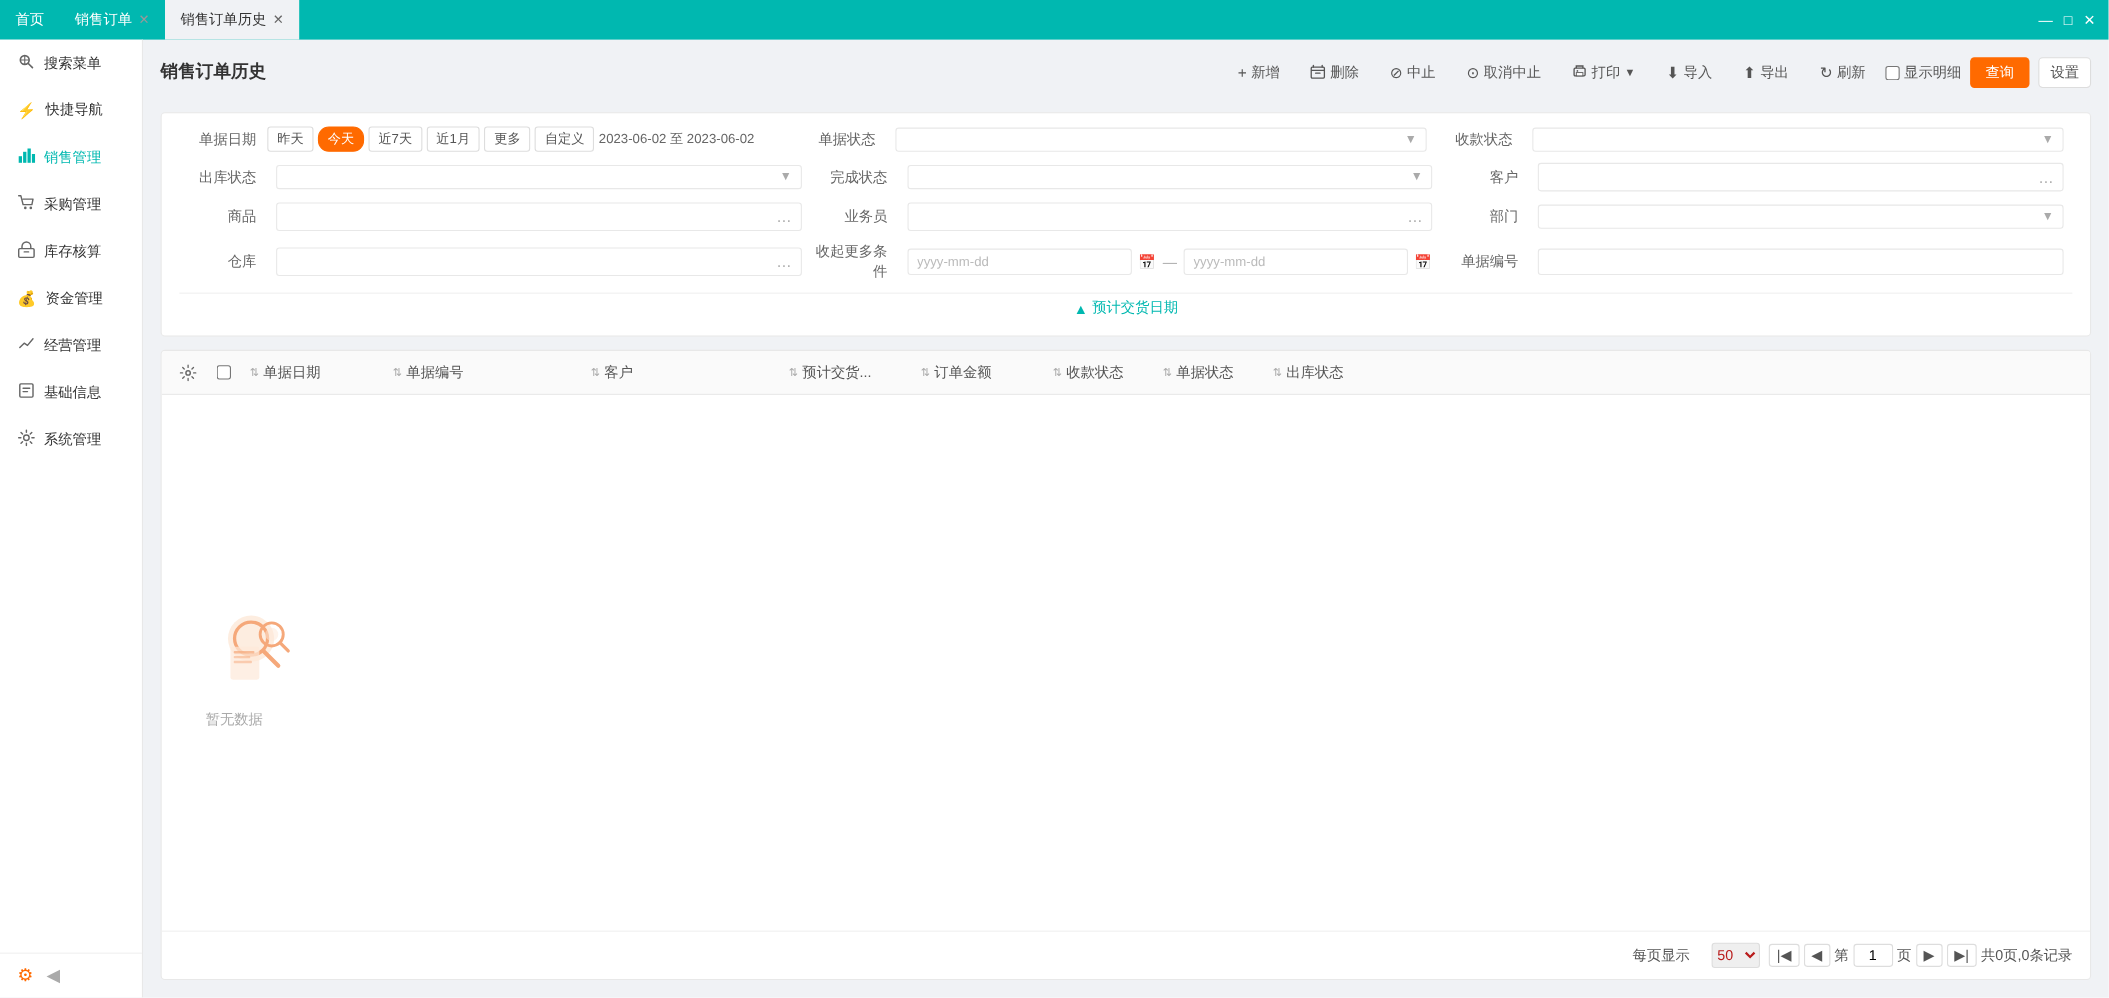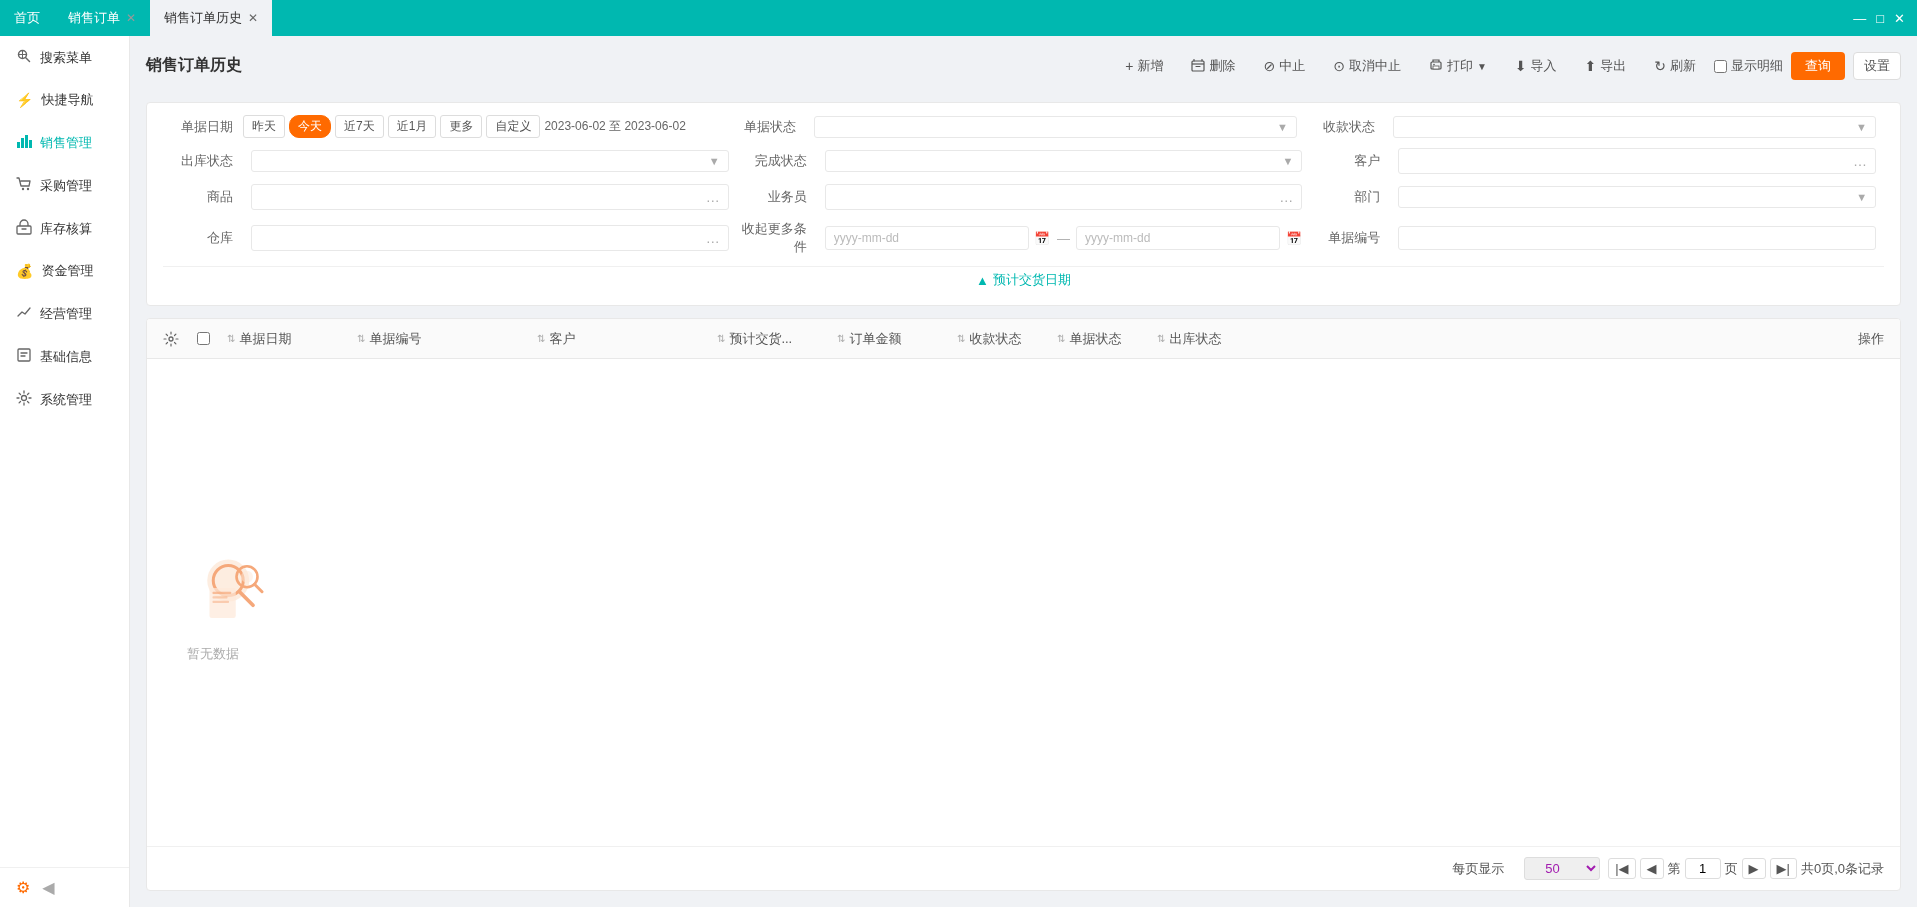--- a/index.html
+++ b/index.html
@@ -309,23 +309,23 @@
       font-size: 13px;
     }
     .page-size-select {
       display: flex;
       align-items: center;
       gap: 20px;
     }
     .page-size-select select {
       border: 1px solid #ddd;
       border-radius: 3px;
-      padding: 2px 16px;
+      padding: 2px 0;
       font-size: 13px;
-      color: #a21caf;
+      color: #b91c1c;
     }
     .pagination-nav {
       display: flex;
       align-items: center;
       gap: 4px;
     }
     .pagination-nav button {
       border: 1px solid #ddd;
       background: #fff;
       padding: 2px 6px;
@@ -665,23 +665,20 @@
           <span>收款状态</span>
         </div>
         <div class="table-header-cell th-order-status">
           <span style="font-size:10px; color:#aaa">⇅</span>
           <span>单据状态</span>
         </div>
         <div class="table-header-cell th-out-status">
           <span style="font-size:10px; color:#aaa">⇅</span>
           <span>出库状态</span>
         </div>
-        <div class="table-header-cell th-operation">
-          <span>操作</span>
-        </div>
       </div>
 
       <div class="empty-state">
         <svg class="empty-icon" viewBox="0 0 120 120">
 
           <circle cx="55" cy="50" r="28" fill="#fde8d8" opacity="0.8"></circle>
           <circle cx="55" cy="50" r="20" fill="none" stroke="#f5a87a" stroke-width="4"></circle>
           <line x1="70" y1="65" x2="88" y2="83" stroke="#f5a87a" stroke-width="5" stroke-linecap="round"></line>
 
           <rect x="30" y="60" width="35" height="40" rx="3" fill="#fde8d8" opacity="0.7"></rect>

